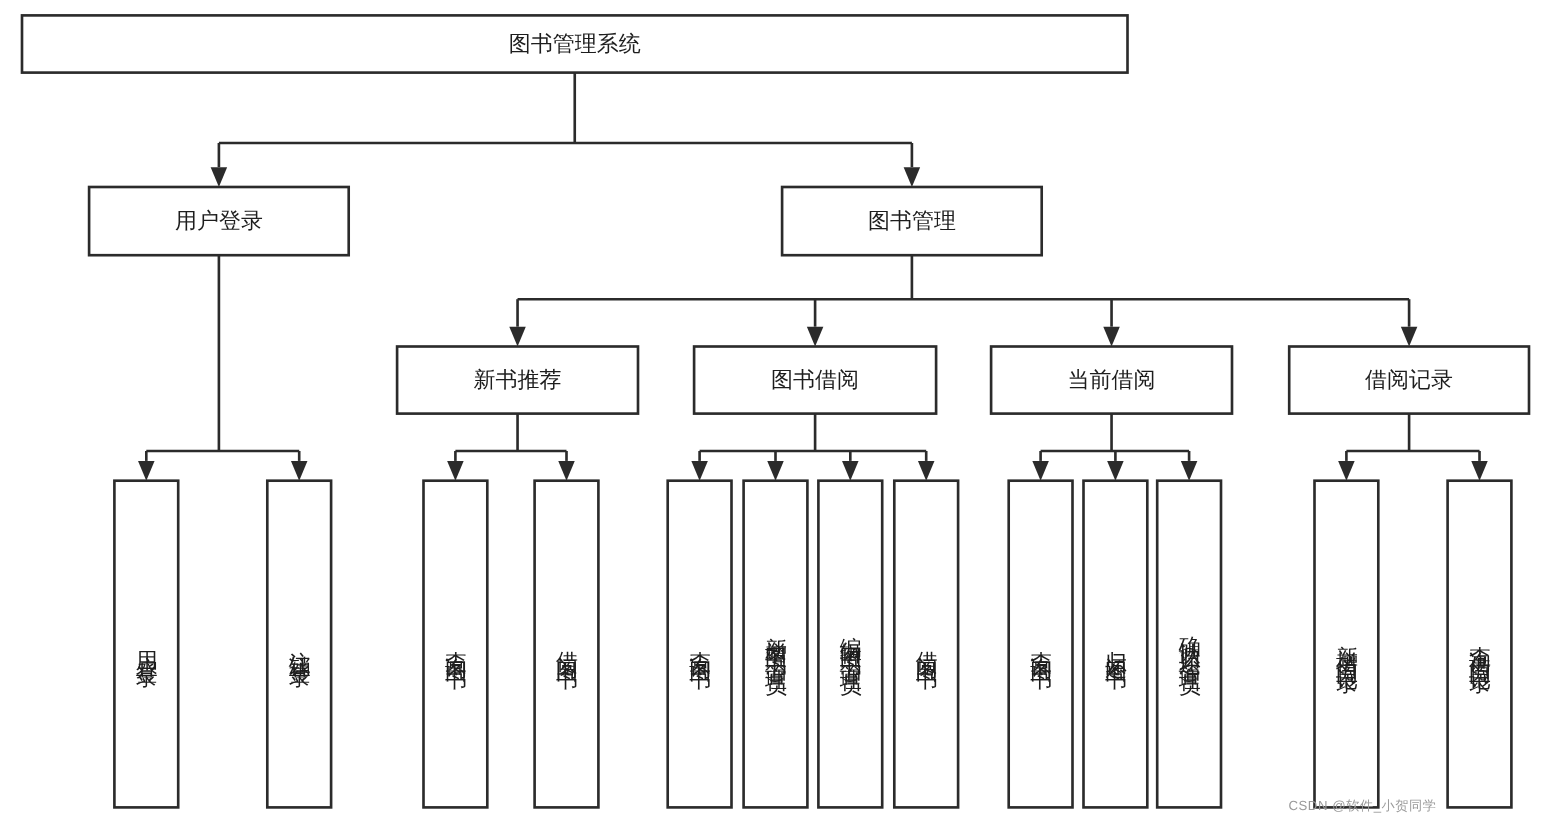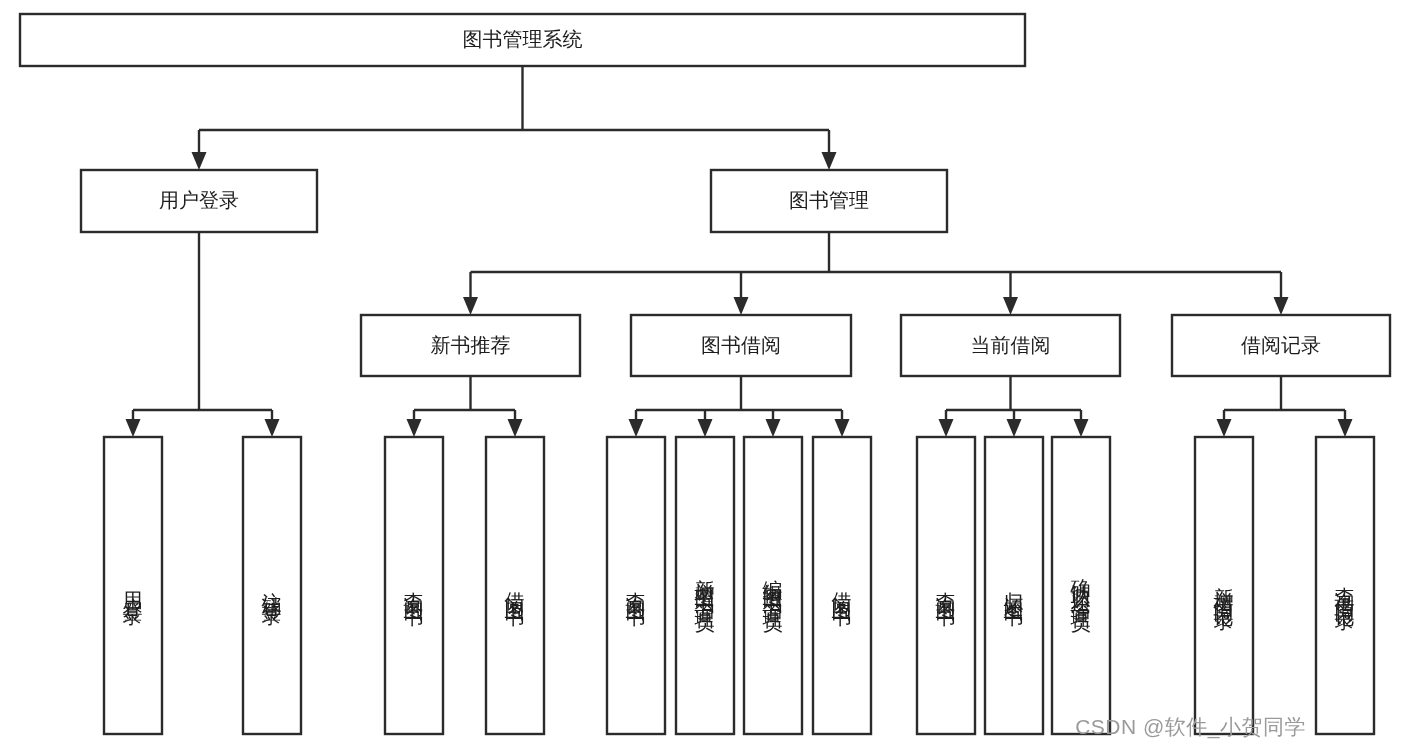--- a/index.html
+++ b/index.html
@@ -71,21 +71,21 @@
     align-items: center;
     justify-content: center;
     white-space: nowrap;
     text-align: center;
   }
   .watermark {
     position: absolute;
     right: 14px;
     bottom: 6px;
     font-family: "Liberation Sans", "DejaVu Sans", sans-serif;
-    font-size: 21px;
+    font-size: 12px;
     color: #9a9a9a;
     letter-spacing: 0.5px;
     white-space: nowrap;
   }
 </style>
 </head>
 <body>
 
 <div id="diagram-root">
   <svg class="diagram-canvas" viewBox="0 0 1405 747">

